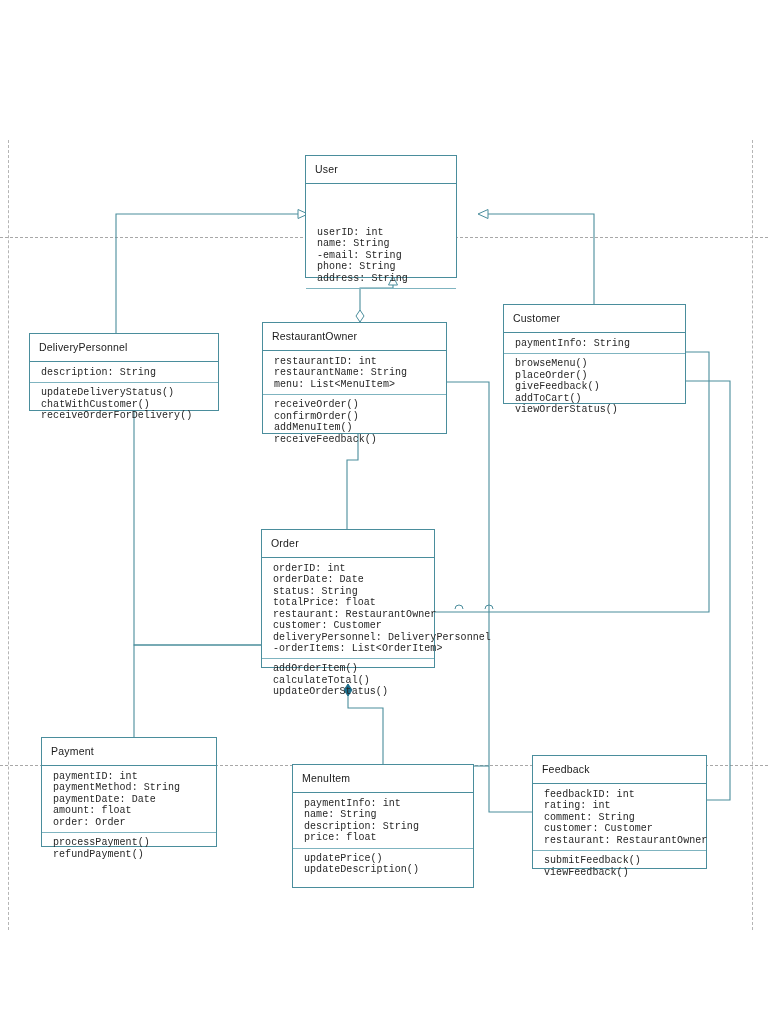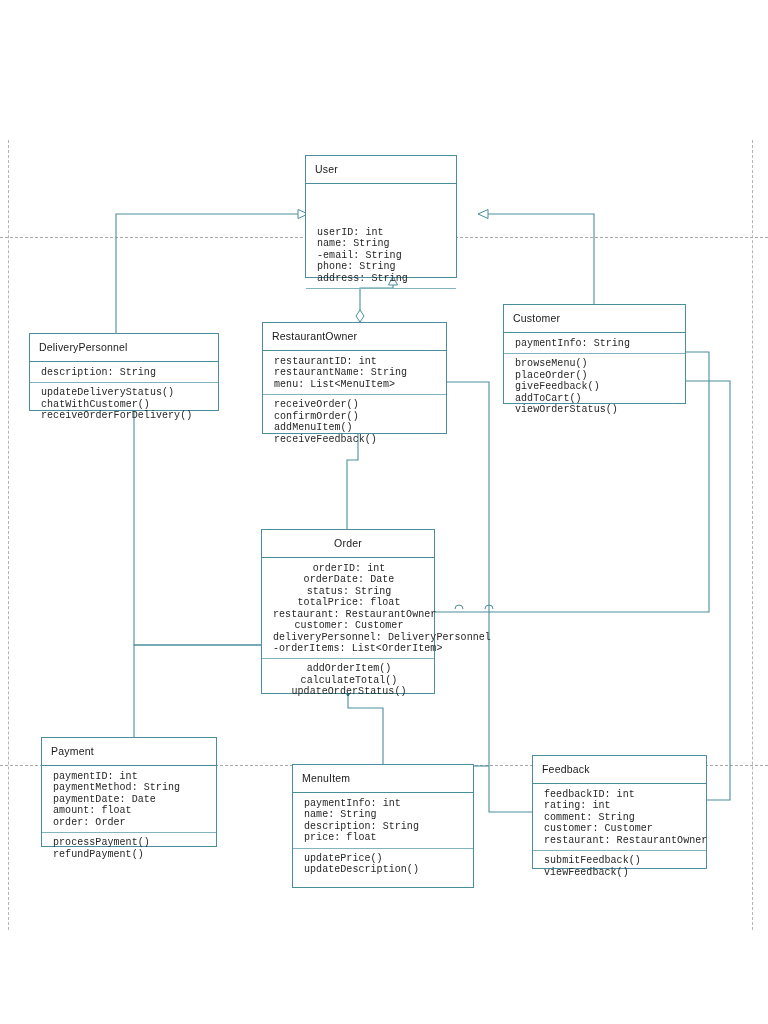--- a/index.html
+++ b/index.html
@@ -173,21 +173,21 @@
       <div class="uml-row">menu: List&lt;MenuItem&gt;</div>
     </div>
     <div class="uml-ops">
       <div class="uml-row">receiveOrder()</div>
       <div class="uml-row">confirmOrder()</div>
       <div class="uml-row">addMenuItem()</div>
       <div class="uml-row">receiveFeedback()</div>
     </div>
   </div>
 
-  <div class="uml-class" style="left:261px;top:529px;width:174px;height:165px;text-align:center;">
+  <div class="uml-class" style="left:261px;top:529px;width:174px;height:139px;">
     <div class="uml-title">Order</div>
     <div class="uml-attrs">
       <div class="uml-row">orderID: int</div>
       <div class="uml-row">orderDate: Date</div>
       <div class="uml-row">status: String</div>
       <div class="uml-row">totalPrice: float</div>
       <div class="uml-row">restaurant: RestaurantOwner</div>
       <div class="uml-row">customer: Customer</div>
       <div class="uml-row">deliveryPersonnel: DeliveryPersonnel</div>
       <div class="uml-row">-orderItems: List&lt;OrderItem&gt;</div>

